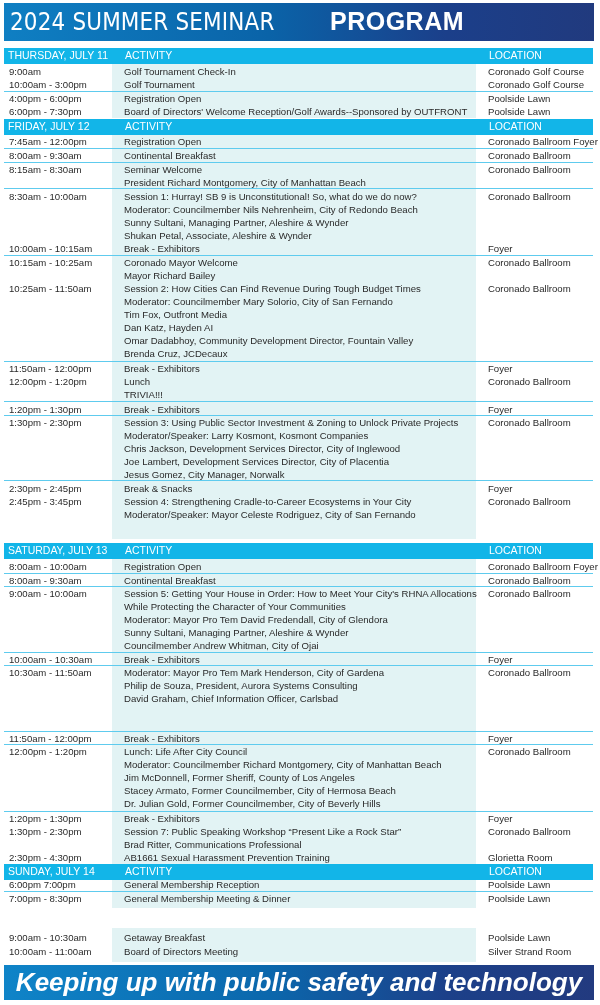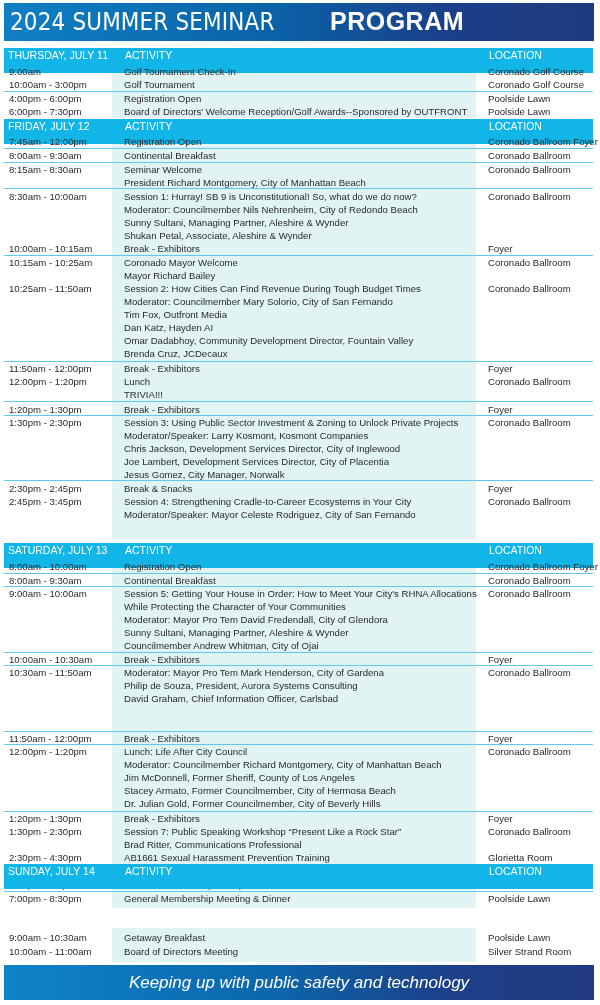--- a/index.html
+++ b/index.html
@@ -18,21 +18,21 @@
   .banner .title-right {
     position: absolute; left: 326px; top: 4px; font-size: 25px; font-weight: bold;
     font-family: "Liberation Sans", sans-serif; letter-spacing: 0.5px;
   }
 
   .activity-shade {
     position: absolute; left: 112px; width: 364px; background: #e2f3f4;
   }
 
   .day-header {
-    position: absolute; left: 4px; width: 589px; height: 25px;
+    position: absolute; left: 4px; width: 589px; height: 16px;
     background: #12b5e8; color: #fff; font-size: 10.5px; line-height: 15px;
   }
   .day-header span { position: absolute; top: 0; }
   .day-header .h-day { left: 4px; }
   .day-header .h-act { left: 121px; }
   .day-header .h-loc { left: 485px; }
 
   .row { position: absolute; left: 0; width: 600px; font-size: 9.6px; line-height: 13px; }
   .row .time { position: absolute; left: 9px; top: 0; white-space: nowrap; }
   .row .act { position: absolute; left: 124px; top: 0; white-space: nowrap; }
@@ -40,21 +40,21 @@
   .row .act div { height: 13px; }
 
   .sep { position: absolute; left: 4px; width: 589px; height: 1px; background: #5ecbee; }
 
   .footer {
     position: absolute; left: 4px; top: 965px; width: 590px; height: 35px;
     background: linear-gradient(90deg, #0f84c8 0%, #0b67ac 45%, #1c4089 75%, #223a7f 100%);
     color: #fff; text-align: center;
   }
   .footer span {
-    display: inline-block; font-style: italic; font-weight: normal; font-size: 17px; line-height: 35px;
+    display: inline-block; font-style: italic; font-weight: bold; font-size: 26px; line-height: 35px;
     font-family: "Liberation Sans", sans-serif;
     text-align: right;
   }
 </style>
 </head>
 <body>
 
 <div class="banner">
   <span class="title-left">2024 SUMMER SEMINAR</span>
   <span class="title-right">PROGRAM</span>

